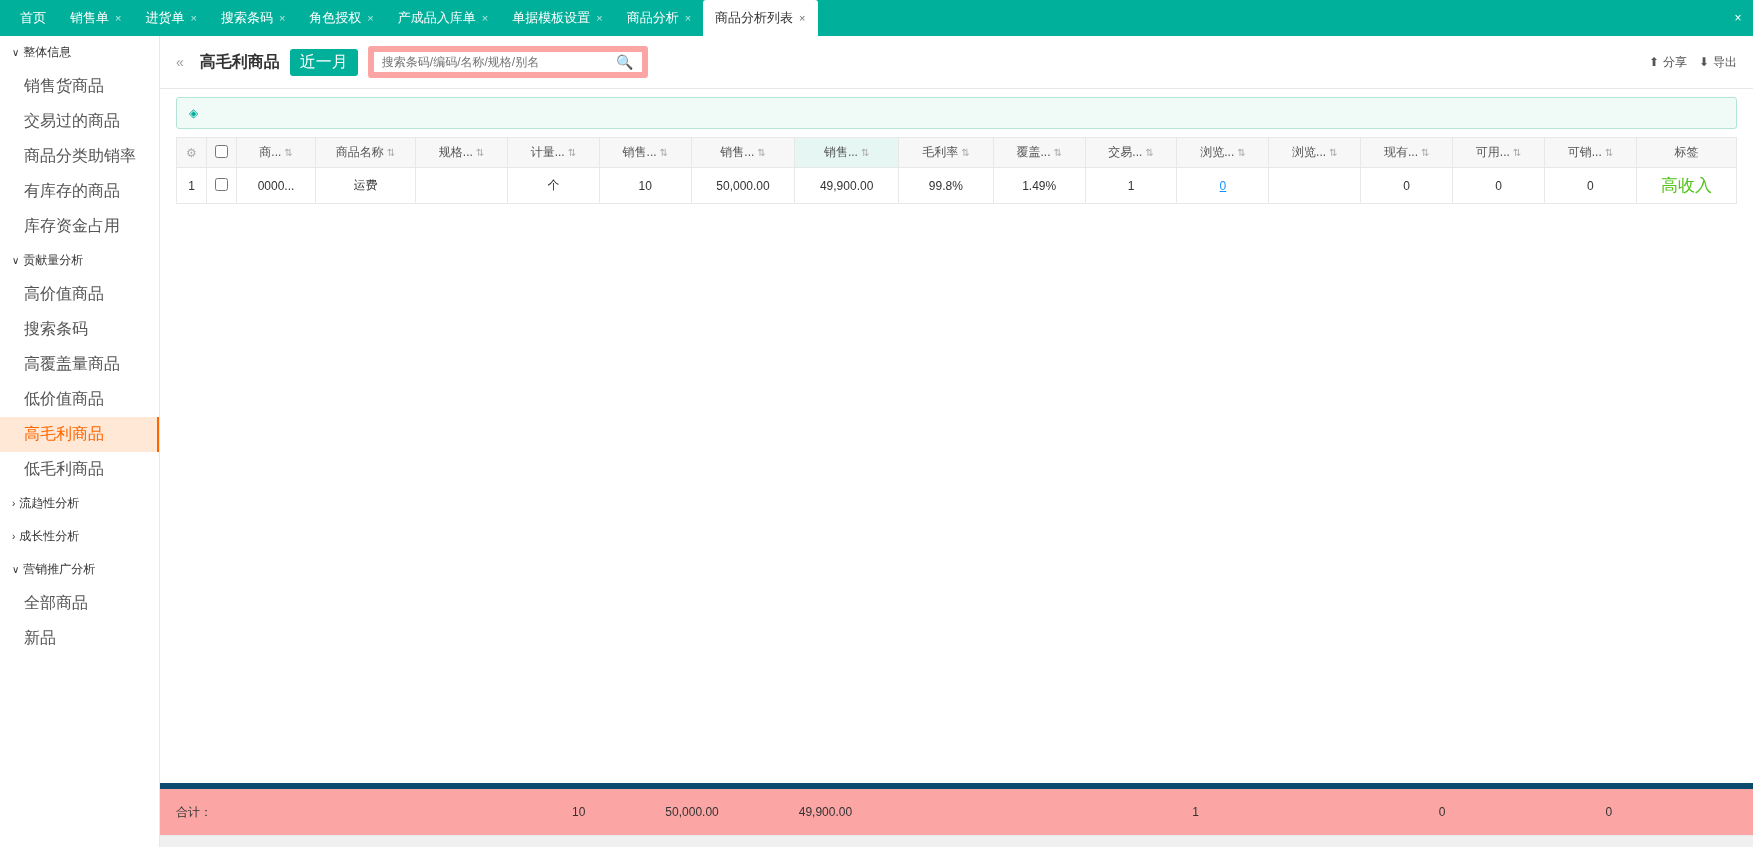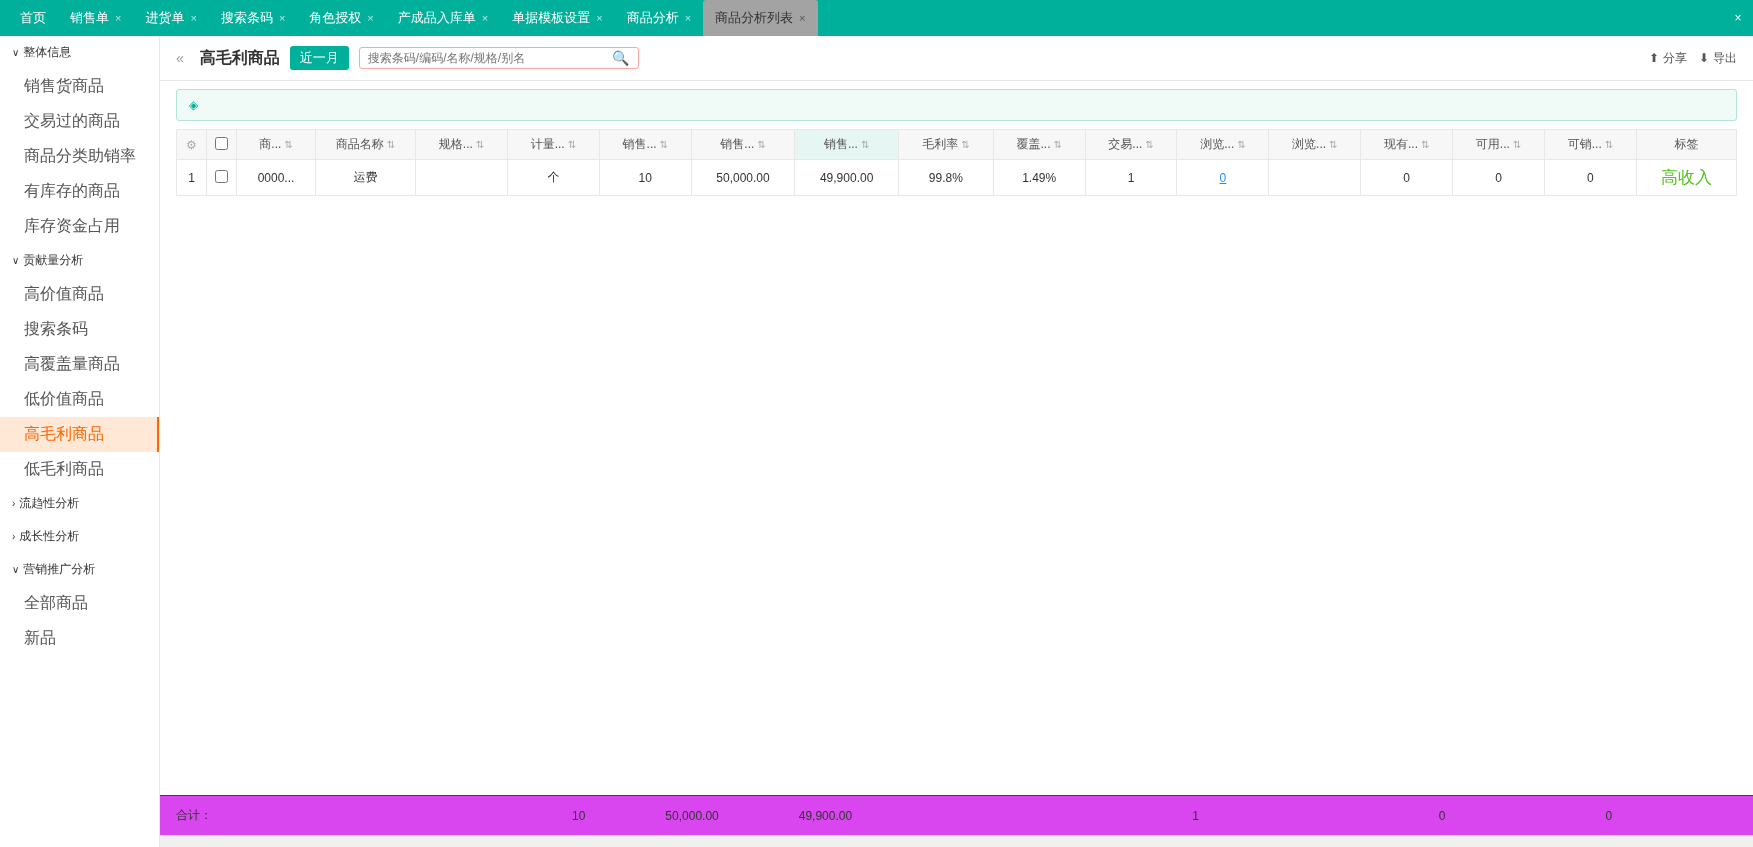--- a/index.html
+++ b/index.html
@@ -19,21 +19,21 @@
       align-items: center;
       padding: 0 12px;
       height: 36px;
       cursor: pointer;
       font-size: 13px;
       white-space: nowrap;
       color: #fff;
       justify-content: center;
     }
     .top-nav .nav-item.active {
-      background: #a3a3a3;
+      background: #ffffff;
       color: #333;
       border-radius: 3px 3px 0 0;
     }
     .top-nav .nav-item .close-icon {
       margin-left: 6px;
       font-size: 11px;
       opacity: 0.7;
     }
     .top-nav .window-controls {
       margin-left: auto;
@@ -112,27 +112,27 @@
       font-size: 16px;
       font-weight: bold;
       color: #333;
     }
     .content-header .filter-btn {
       background: #00b09b;
       color: #fff;
       border: none;
       border-radius: 3px;
       padding: 3px 10px;
-      font-size: 13px;
+      font-size: 16px;
       cursor: pointer;
     }
     .search-box {
       display: flex;
       align-items: center;
-      border: 1px solid #fca5a5;
+      border: 6px solid #fca5a5;
       border-radius: 3px;
       padding: 2px 8px;
       flex: 1;
       max-width: 280px;
     }
     .search-box input {
       border: none;
       outline: none;
       font-size: 12px;
       width: 100%;
@@ -205,26 +205,26 @@
       gap: 3px;
     }
     .sort-icon { color: #aaa; font-size: 10px; }
     .tag-high { color: #52c41a; font-size: 17px; }
     .link-style { color: #1890ff; text-decoration: underline; cursor: pointer; }
 
     
     .footer-totals {
       display: flex;
       align-items: center;
-      background: #d946ef;
-      border-top: 1px solid #0c4a6e;
+      background: #fca5a5;
+      border-top: 6px solid #0c4a6e;
       padding: 8px 16px;
       font-size: 12px;
       color: #333;
-      height: 40px;
+      height: 52px;
       flex-shrink: 0;
     }
     .footer-totals .total-label { margin-right: 20px; }
 
     
     .bottom-scrollbar {
       height: 12px;
       background: #f0f0f0;
       border-top: 1px solid #e8e8e8;
     }

